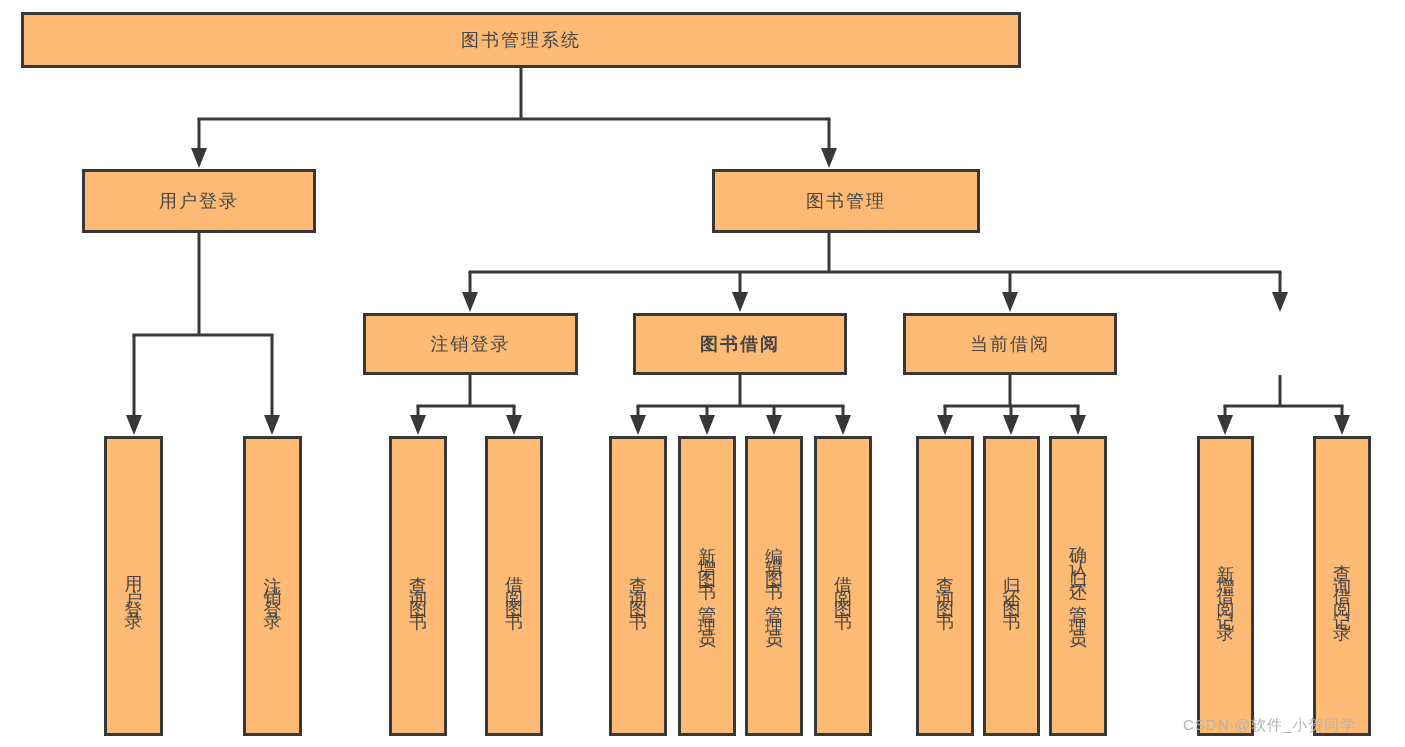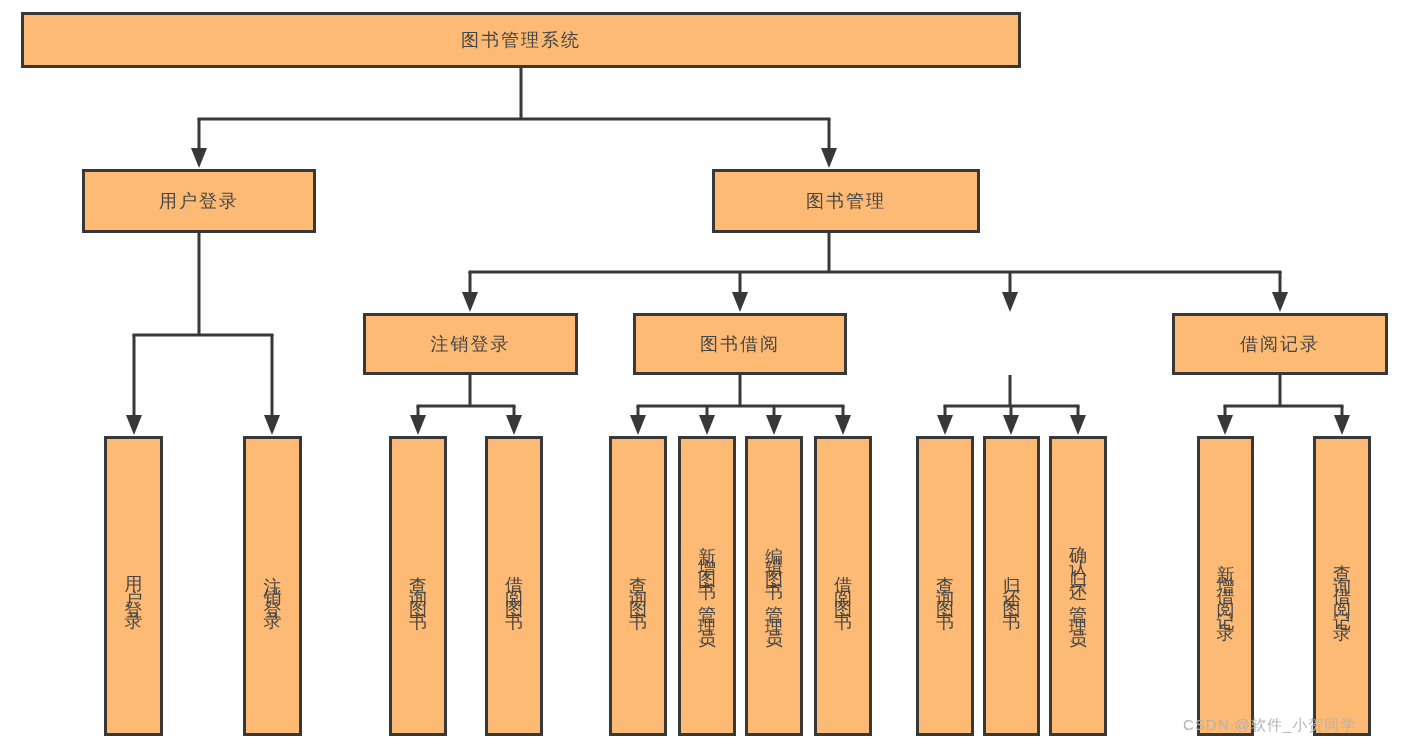--- a/index.html
+++ b/index.html
@@ -27,21 +27,21 @@
     letter-spacing:12px;
     line-height:1.0;
     top:436px;height:300px;width:58px;
   }
   
   .root{left:21px;top:12px;width:1000px;height:56px;}
   .l2-a{left:82px;top:169px;width:234px;height:64px;}
   .l2-b{left:712px;top:169px;width:268px;height:64px;}
   .l3{top:313px;height:62px;}
   .l3-a{left:363px;width:215px;}
-  .l3-b{left:633px;width:214px;}
+  .l3-b{left:633px;width:214px;font-weight:bold;}
   .l3-c{left:903px;width:214px;}
   .l3-d{left:1172px;width:216px;}
   
   .lf-1{left:104px;width:59px;}
   .lf-2{left:243px;width:59px;}
   .lf-3{left:389px;}
   .lf-4{left:485px;}
   .lf-5{left:609px;}
   .lf-6{left:678px;}
   .lf-7{left:745px;}
@@ -140,21 +140,21 @@
     </g>
   </svg>
 
   <div class="node h-node root">图书管理系统</div>
 
   <div class="node h-node l2-a">用户登录</div>
   <div class="node h-node l2-b">图书管理</div>
 
   <div class="node h-node l3 l3-a">注销登录</div>
   <div class="node h-node l3 l3-b">图书借阅</div>
-  <div class="node h-node l3 l3-d">借阅记录</div>
+  <div class="node h-node l3 l3-c">当前借阅</div>
 
   <div class="node leaf lf-1">用户登录</div>
   <div class="node leaf lf-2">注销登录</div>
   <div class="node leaf lf-3">查询图书</div>
   <div class="node leaf lf-4">借阅图书</div>
   <div class="node leaf lf-5">查询图书</div>
   <div class="node leaf lf-6">新增图书（管理员）</div>
   <div class="node leaf lf-7">编辑图书（管理员）</div>
   <div class="node leaf lf-8">借阅图书</div>
   <div class="node leaf lf-9">查询图书</div>

